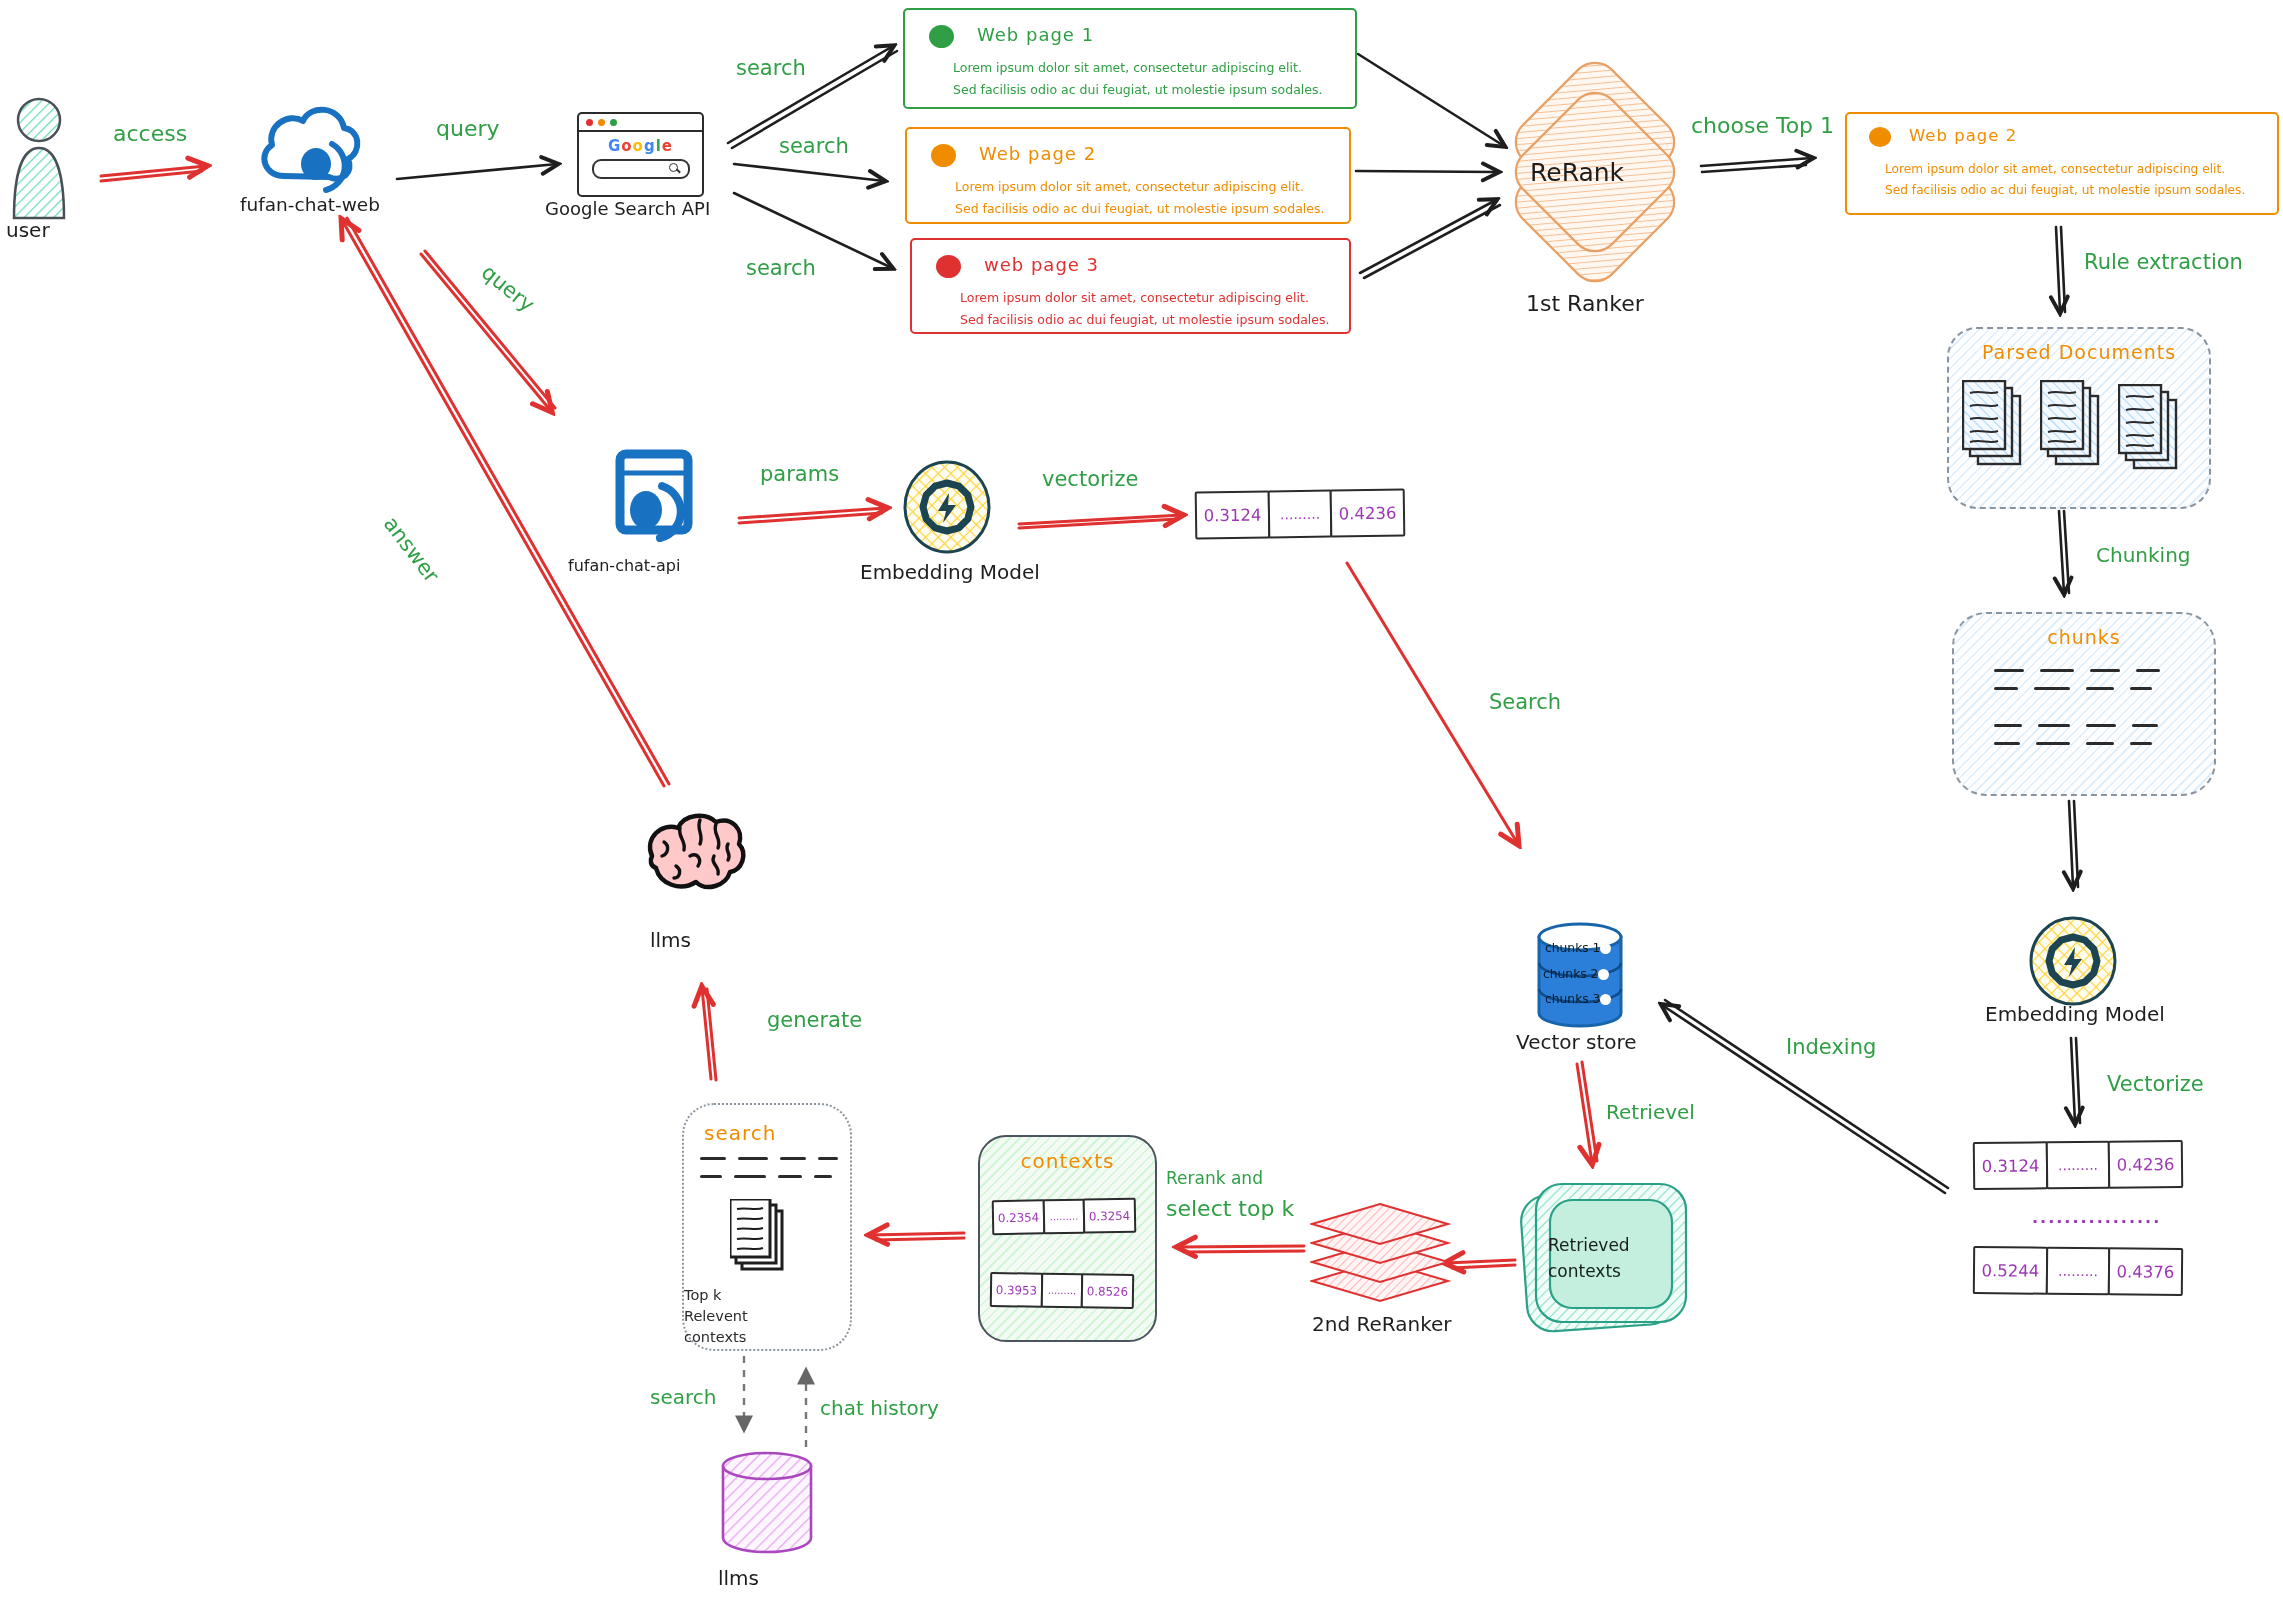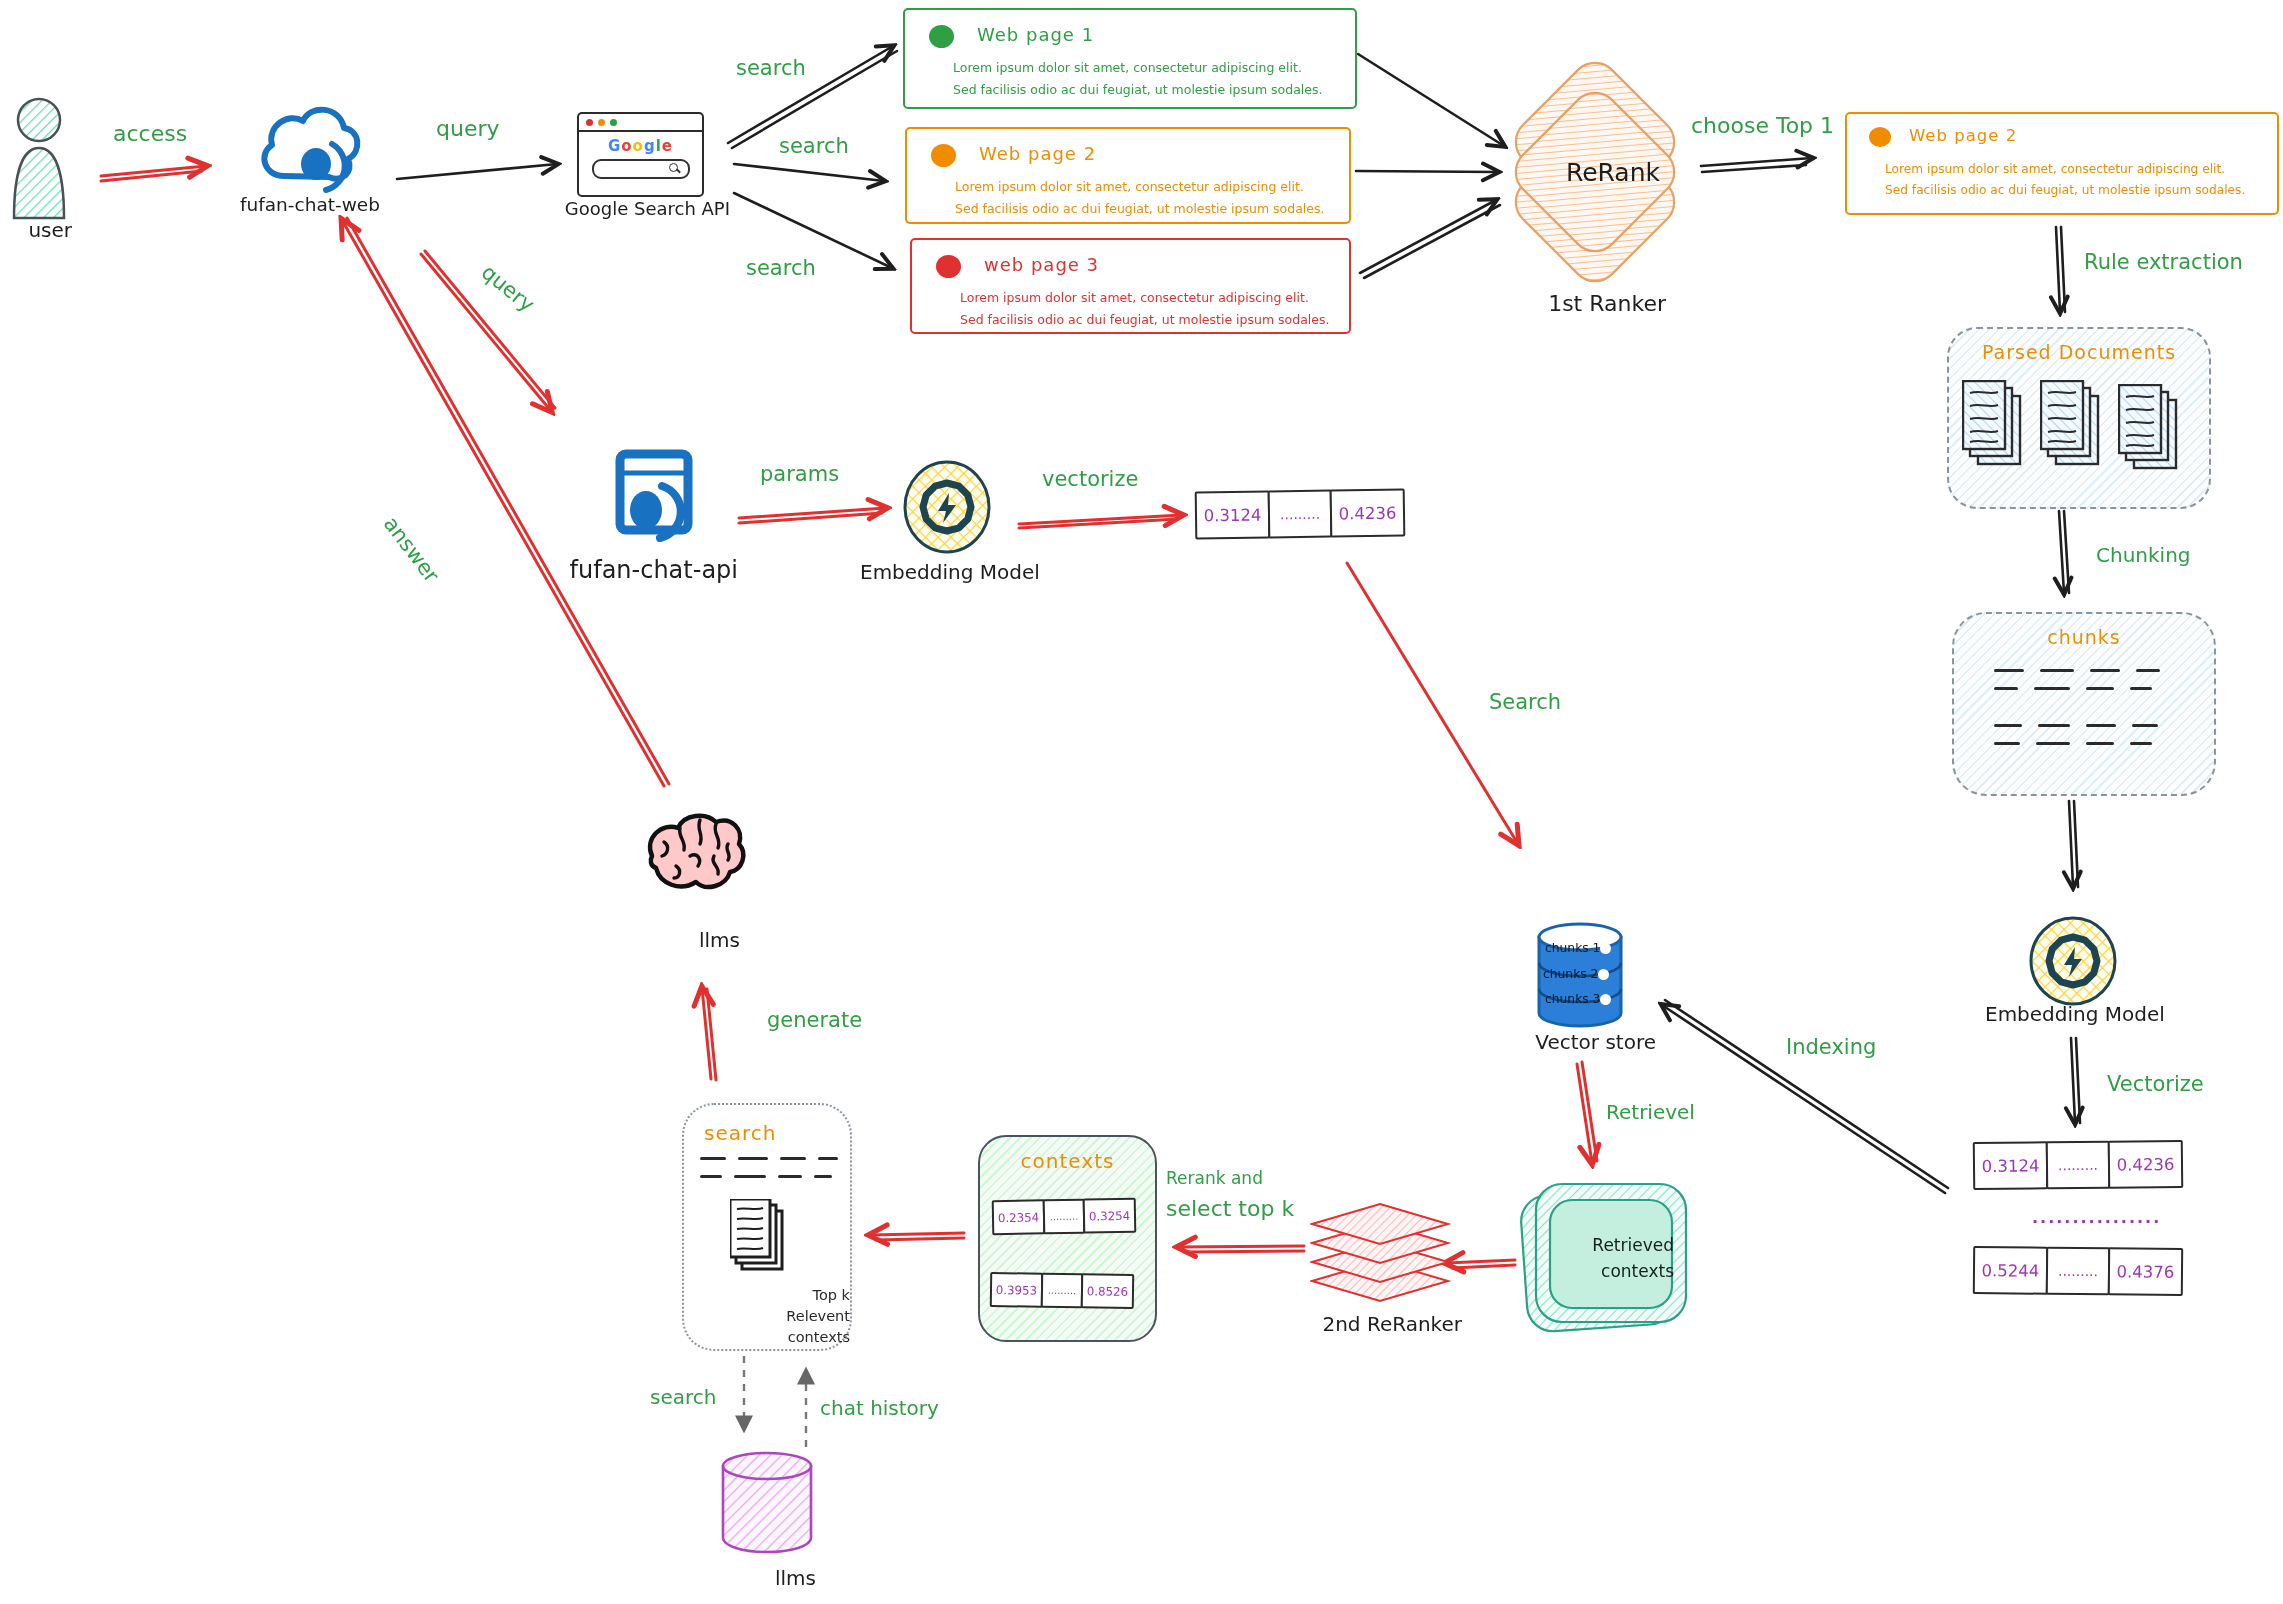--- a/index.html
+++ b/index.html
@@ -1,21 +1,21 @@
 <!DOCTYPE html>
 <html><head>
 <meta charset="utf-8">
 <style>
   html,body{margin:0;padding:0;background:#fff}
   body{width:2283px;height:1604px;position:relative;font-family:"DejaVu Sans",sans-serif;overflow:hidden}
   svg.layer{position:absolute;left:0;top:0;pointer-events:none}
   .abs{position:absolute}
   .glabel{position:absolute;color:#2f9e44;font-size:21px;white-space:nowrap}
   .blabel{position:absolute;color:#1e1e1e;white-space:nowrap}
-  .center{text-align:right}
+  .center{text-align:left}
   .orange{color:#f08c00}
   .purple{color:#9c36b5}
   
   .webcard{position:absolute;border:2.6px solid var(--c);border-radius:5px;background:#fff;color:var(--c)}
   .webcard .dot{position:absolute;left:24px;top:15px;width:25px;height:23px;border-radius:50%;background:var(--c)}
   .webcard .wtitle{position:absolute;left:72px;top:14px;font-size:18px;letter-spacing:1px}
   .webcard .l1{position:absolute;left:48px;top:50px;font-size:12.5px}
   .webcard .l2{position:absolute;left:48px;top:72px;font-size:12.5px}
   .webcard.sm .dot{left:22px;top:13px;width:22px;height:20px}
   .webcard.sm .wtitle{left:62px;top:12px;font-size:16.5px}
@@ -349,21 +349,21 @@
 <div class="glabel" style="left:1606px;top:1100px;font-size:20px">Retrievel</div>
 
 <div class="glabel rot" style="left:492px;top:260px;transform:rotate(39deg)">query</div>
 
 <svg class="abs" style="left:608px;top:446px" width="92" height="104">
   <rect x="12" y="8" width="68" height="76" rx="6" fill="none" stroke="#1971c2" stroke-width="9"></rect>
   <line x1="12" y1="27" x2="80" y2="27" stroke="#1971c2" stroke-width="5"></line>
   <path d="M54,40 a27,27 0 0 1 -2,52" fill="none" stroke="#1971c2" stroke-width="8" stroke-linecap="round"></path>
   <ellipse cx="38" cy="64" rx="16" ry="19" fill="#1971c2"></ellipse>
 </svg>
-<div class="blabel center" style="left:568px;top:556px;width:170px;font-size:24px">fufan-chat-api</div>
+<div class="blabel center" style="left:568px;top:556px;width:170px;font-size:16px">fufan-chat-api</div>
 
 <div class="glabel" style="left:760px;top:462px">params</div>
 
 <svg class="abs" style="left:900px;top:460px" width="94" height="96">
   <ellipse cx="47" cy="47" rx="42" ry="45" fill="url(#hYellowX)" stroke="#1c4551" stroke-width="3"></ellipse>
   <polygon points="71,47 67.8,59 59,67.8 47,71 35,67.8 26.2,59 23,47 26.2,35 35,26.2 47,23 59,26.2 67.8,35" fill="url(#hYellowX)" stroke="#1c4551" stroke-width="7" stroke-linejoin="round"></polygon>
   <path d="M49,33 L38,51 L46,51 L43,63 L56,45 L48,45 Z" fill="#1c4551"></path>
 </svg>
 <div class="blabel center" style="left:860px;top:560px;width:175px;font-size:20px">Embedding Model</div>
 

